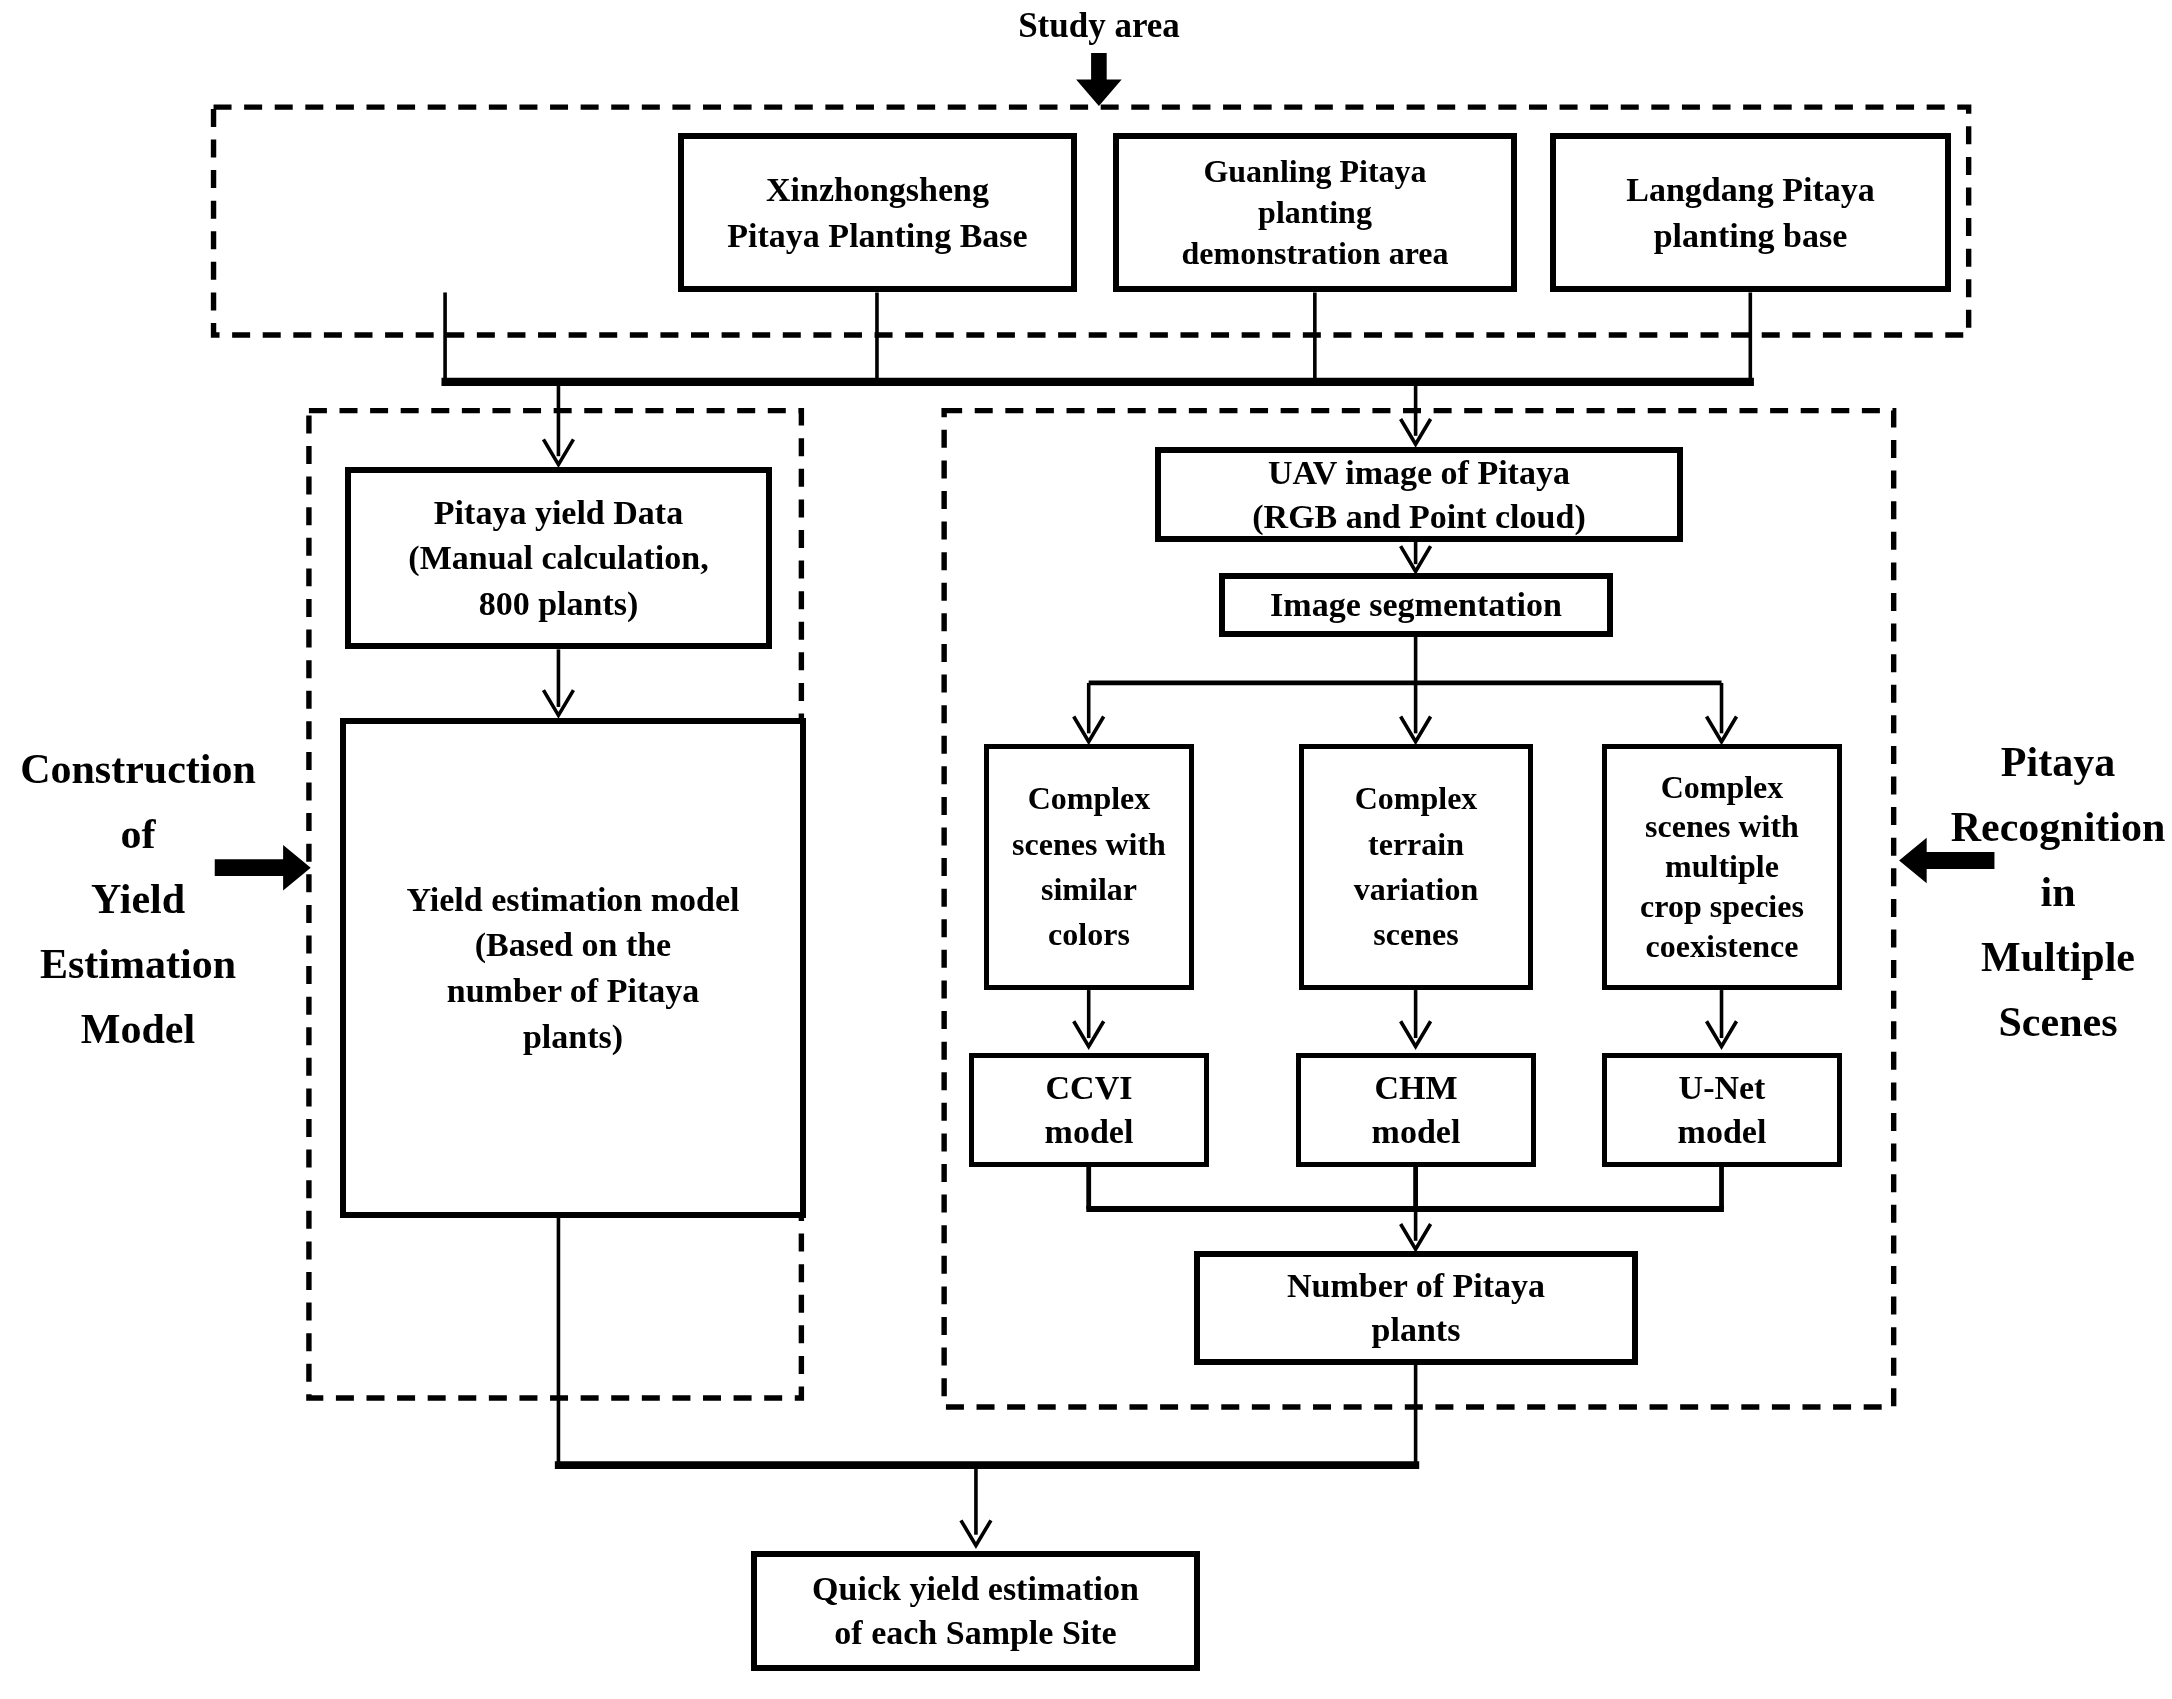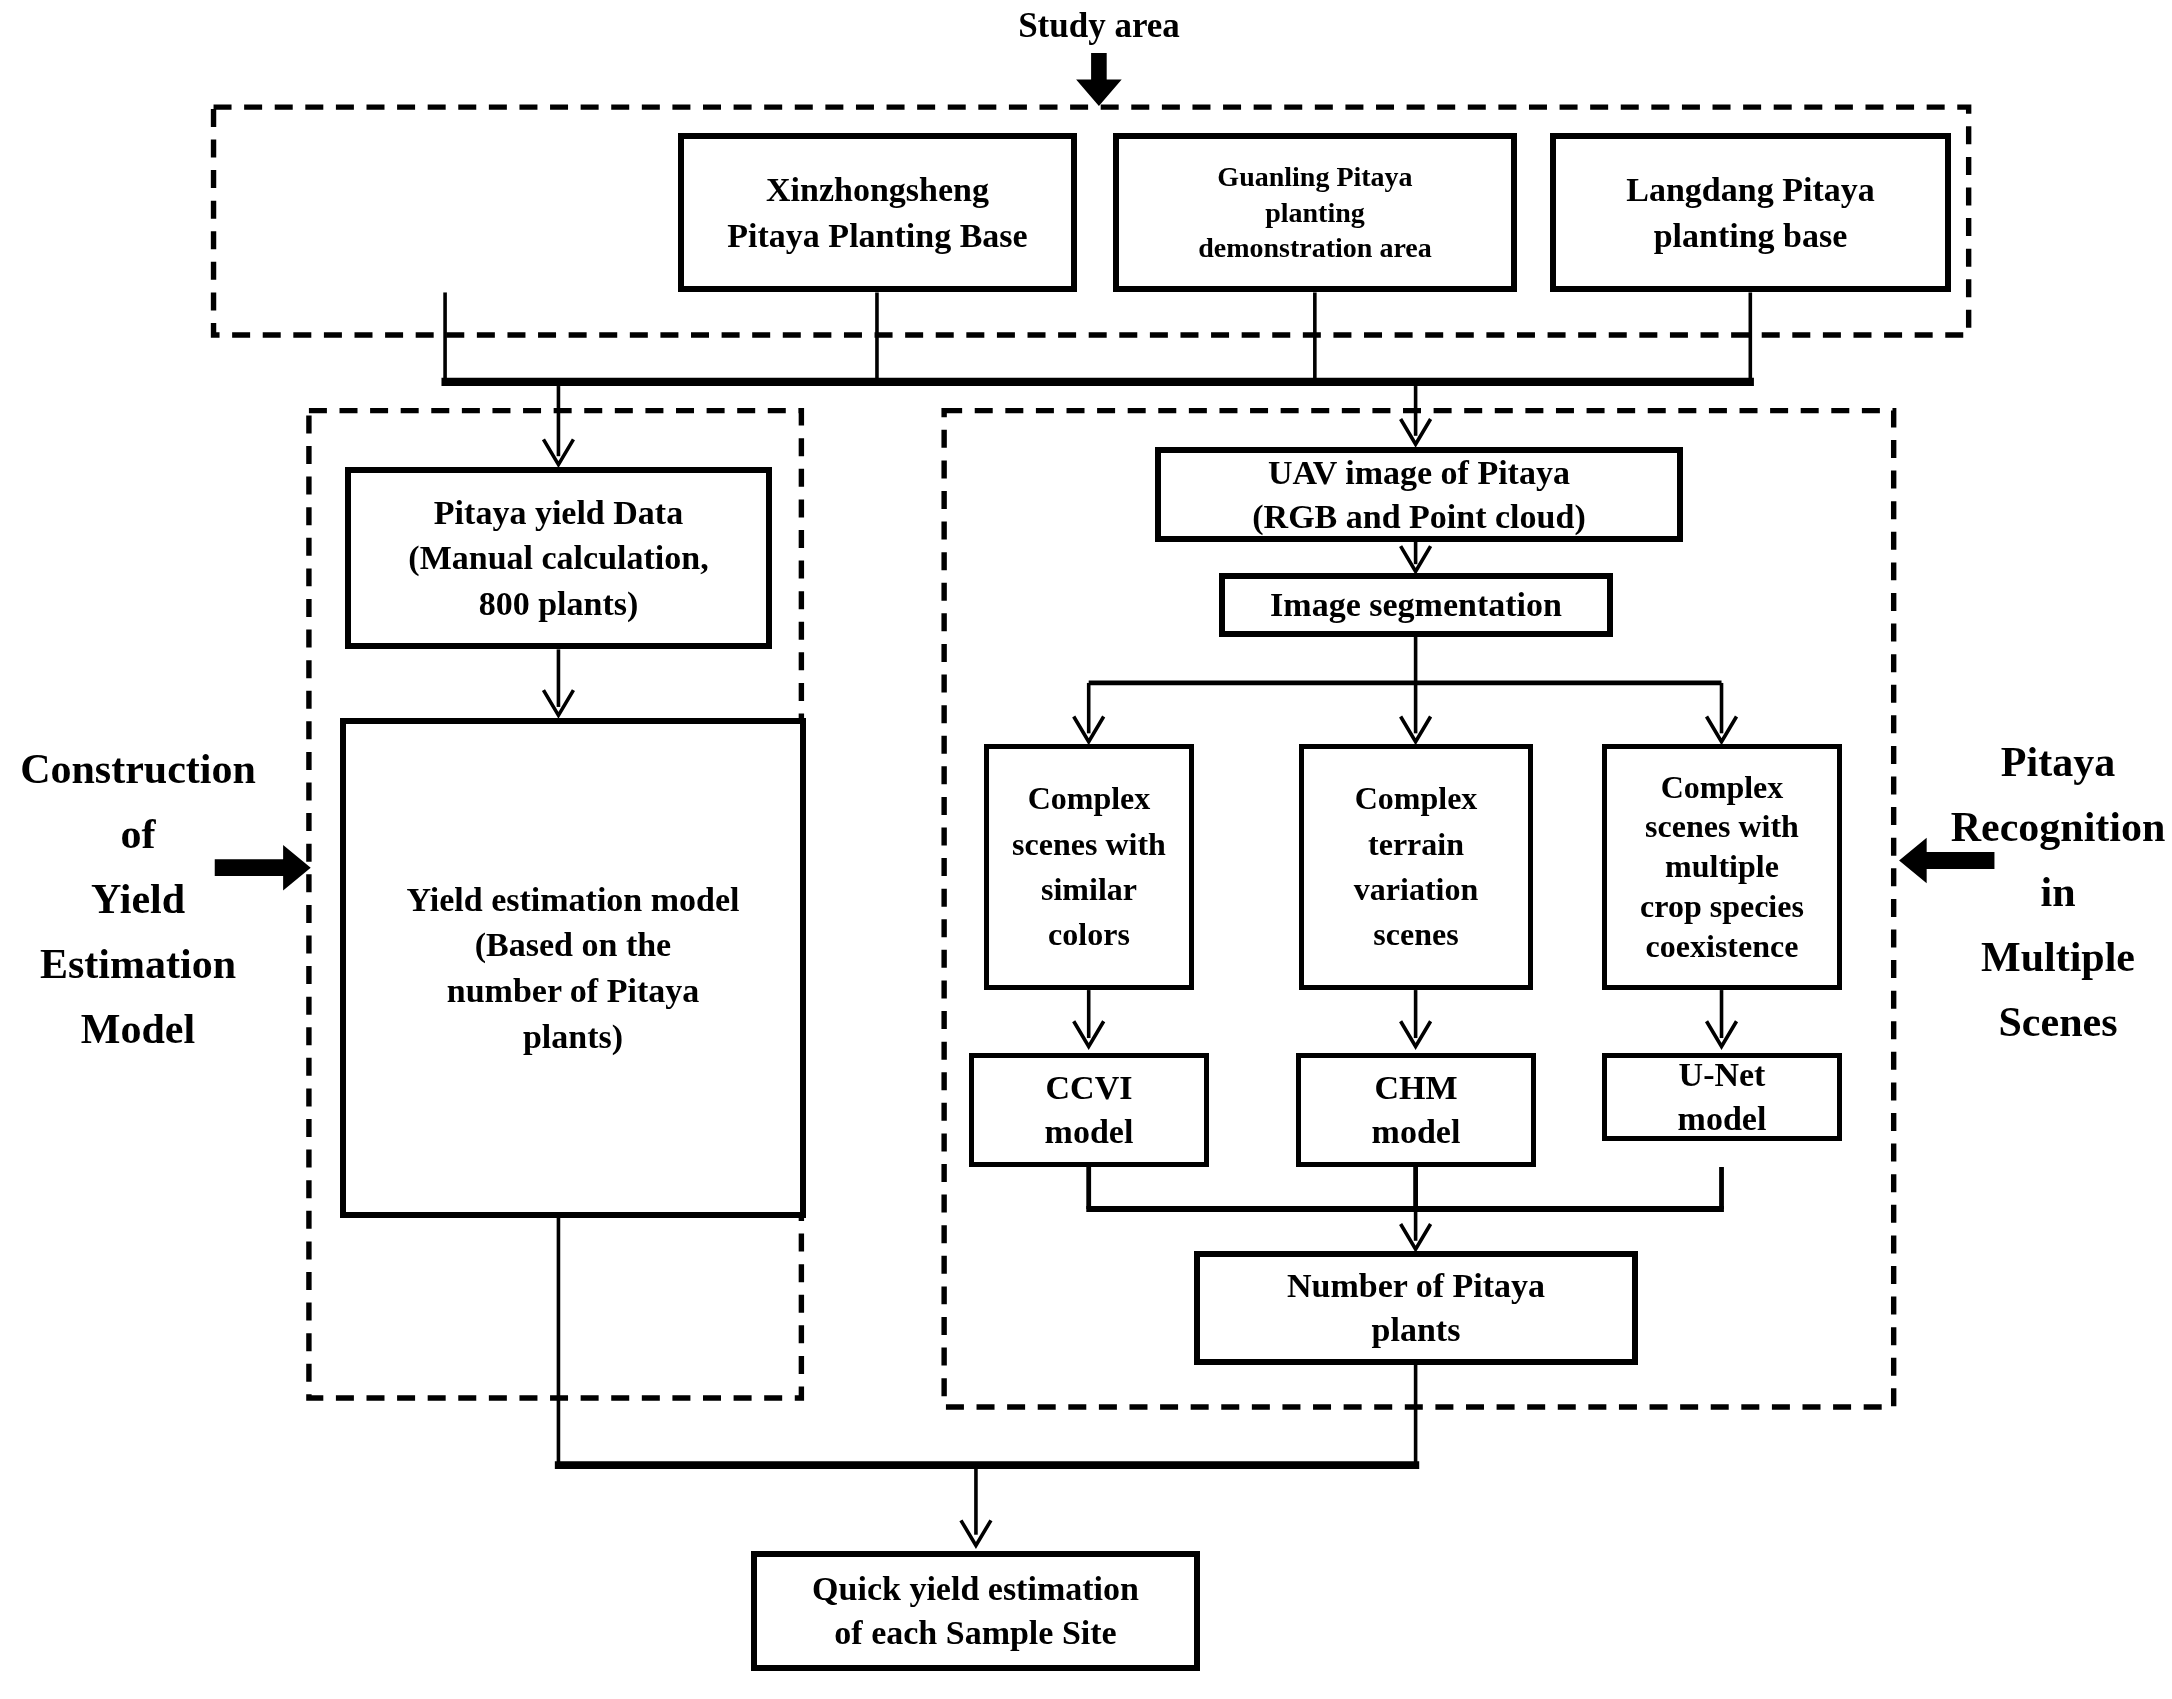--- a/index.html
+++ b/index.html
@@ -122,21 +122,21 @@
       <path d="M1819,88 L1845,88 L1845,132 L1870,132 L1832,176 L1794,132 L1819,132 Z"></path>
       <path d="M358,1432 L472,1432 L472,1408 L518,1446 L472,1484 L472,1460 L358,1460 Z"></path>
       <path d="M3325,1420 L3212,1420 L3212,1396 L3166,1434 L3212,1472 L3212,1448 L3325,1448 Z"></path>
     </g>
   </svg>
 
   <div class="lbl title" style="left:979px;top:4.8px;width:240px;">Study area</div>
 
   <div class="box" style="left:678px;top:133px;width:399px;height:159px;">Xinzhongsheng
 Pitaya Planting Base</div>
-  <div class="box" style="left:1113px;top:133px;width:404px;height:159px;font-size:28px;line-height:1.28;">Guanling Pitaya
+  <div class="box" style="left:1113px;top:133px;width:404px;height:159px;font-size:32px;line-height:1.28;">Guanling Pitaya
 planting
 demonstration area</div>
   <div class="box" style="left:1550px;top:133px;width:401px;height:159px;">Langdang Pitaya
 planting base</div>
 
   <div class="box" style="left:345px;top:467px;width:427px;height:182px;">Pitaya yield Data
 (Manual calculation,
 800 plants)</div>
   <div class="box" style="left:340px;top:718px;width:466px;height:500px;">Yield estimation model
 (Based on the
@@ -158,21 +158,21 @@
   <div class="box thin scene tight" style="left:1602px;top:744px;width:240px;height:246px;">Complex
 scenes with
 multiple
 crop species
 coexistence</div>
 
   <div class="box thin" style="left:969px;top:1053px;width:240px;height:114px;line-height:1.3;">CCVI
 model</div>
   <div class="box thin" style="left:1296px;top:1053px;width:240px;height:114px;line-height:1.3;">CHM
 model</div>
-  <div class="box thin" style="left:1602px;top:1053px;width:240px;height:88px;line-height:1.3;">U-Net
+  <div class="box thin" style="left:1602px;top:1053px;width:240px;height:114px;line-height:1.3;">U-Net
 model</div>
 
   <div class="box" style="left:1194px;top:1251px;width:444px;height:114px;line-height:1.3;">Number of Pitaya
 plants</div>
 
   <div class="box" style="left:751px;top:1551px;width:449px;height:120px;line-height:1.3;">Quick yield estimation
 of each Sample Site</div>
 
   <div class="lbl" style="left:12px;top:737px;width:252px;">Construction
 of

